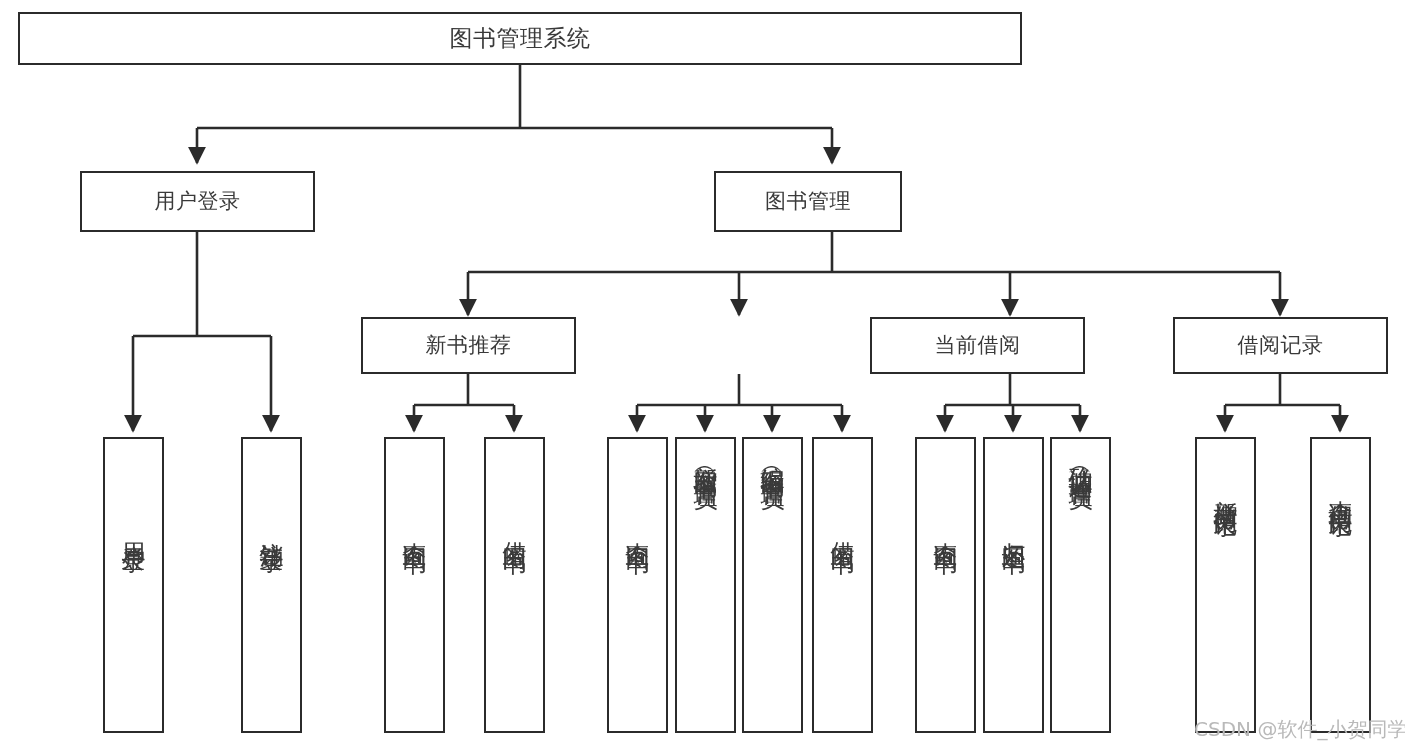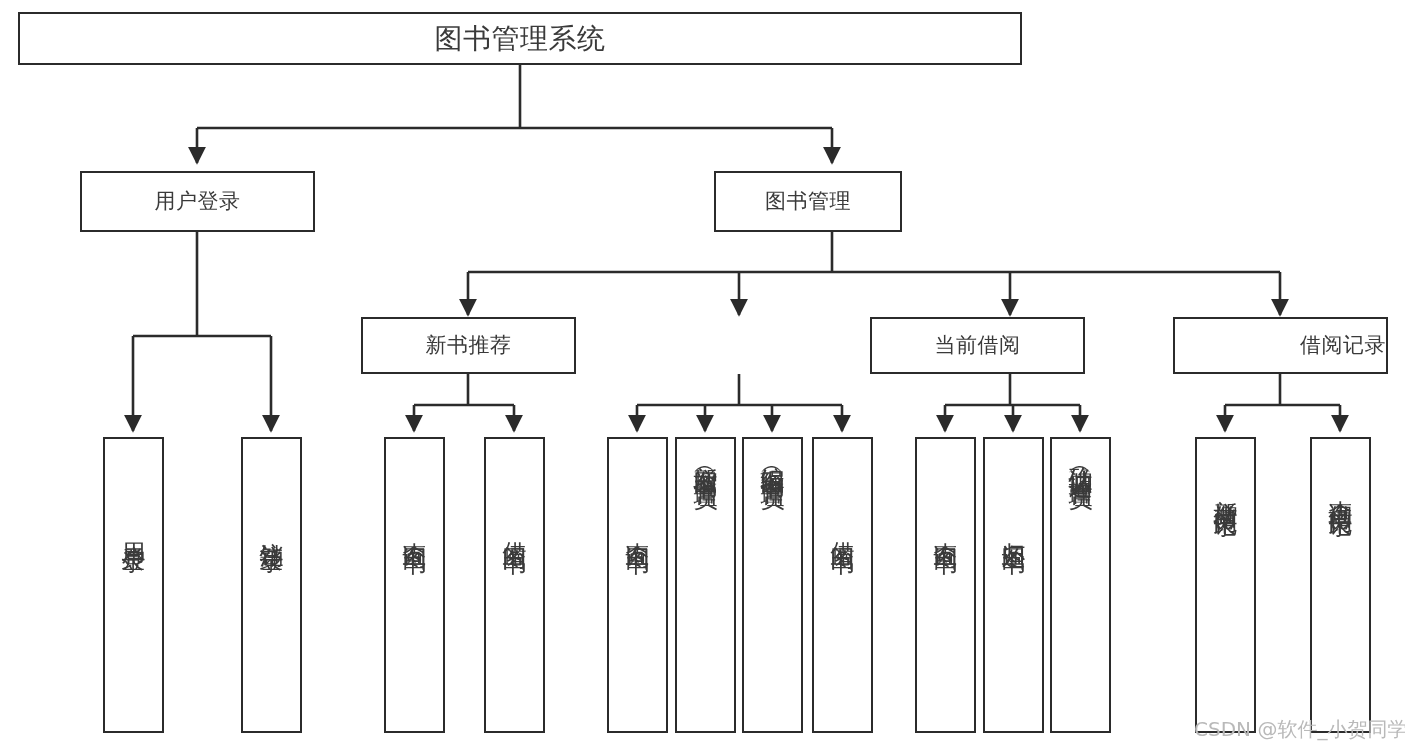--- a/index.html
+++ b/index.html
@@ -24,21 +24,21 @@
   }
   .node .lbl{
     display:block;
     text-align:center;
     line-height:1.06;
     color:#3a3a3a;
     letter-spacing:0.5px;
   }
   
   .h-node .lbl{font-size:21px;}
-  .root .lbl{font-size:28px;}
+  .root .lbl{font-size:23px;}
 
   
   .leaf{
     align-items:flex-start;
     justify-content:center;
     padding-top:0;
   }
   .leaf .lbl{
     writing-mode:vertical-rl;
     text-orientation:upright;
@@ -120,21 +120,21 @@
   <div class="node h-node" style="left:714px;top:171px;width:188px;height:61px;">
     <span class="lbl">图书管理</span>
   </div>
 
   <div class="node h-node" style="left:361px;top:317px;width:215px;height:57px;">
     <span class="lbl">新书推荐</span>
   </div>
   <div class="node h-node" style="left:870px;top:317px;width:215px;height:57px;">
     <span class="lbl">当前借阅</span>
   </div>
-  <div class="node h-node" style="left:1173px;top:317px;width:215px;height:57px;justify-content:flex-end;">
+  <div class="node h-node" style="left:1173px;top:317px;width:215px;height:57px;">
     <span class="lbl">借阅记录</span>
   </div>
 
   <div class="node leaf" style="left:103px;top:437px;width:61px;height:296px;padding-top:84px;">
     <span class="lbl">用户登录</span>
   </div>
   <div class="node leaf" style="left:241px;top:437px;width:61px;height:296px;padding-top:84px;">
     <span class="lbl">注销登录</span>
   </div>
 

